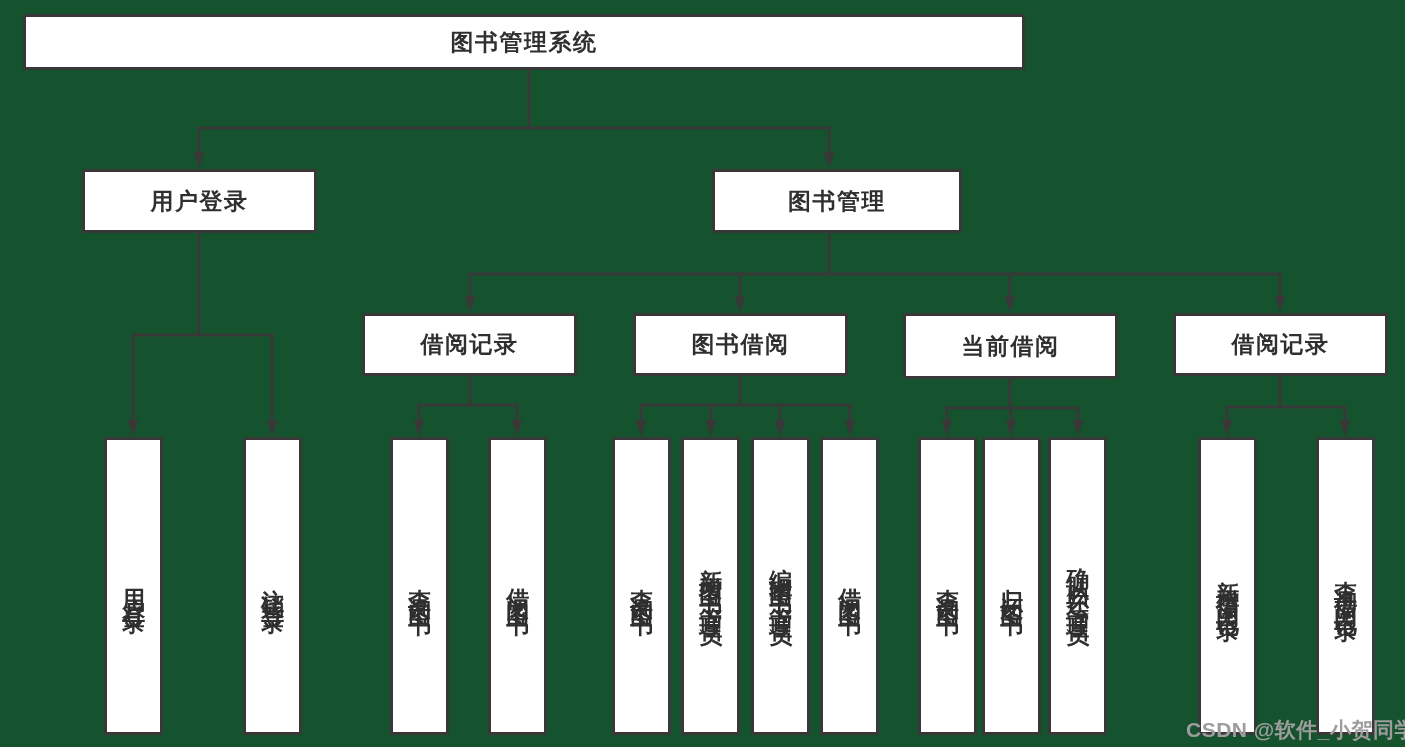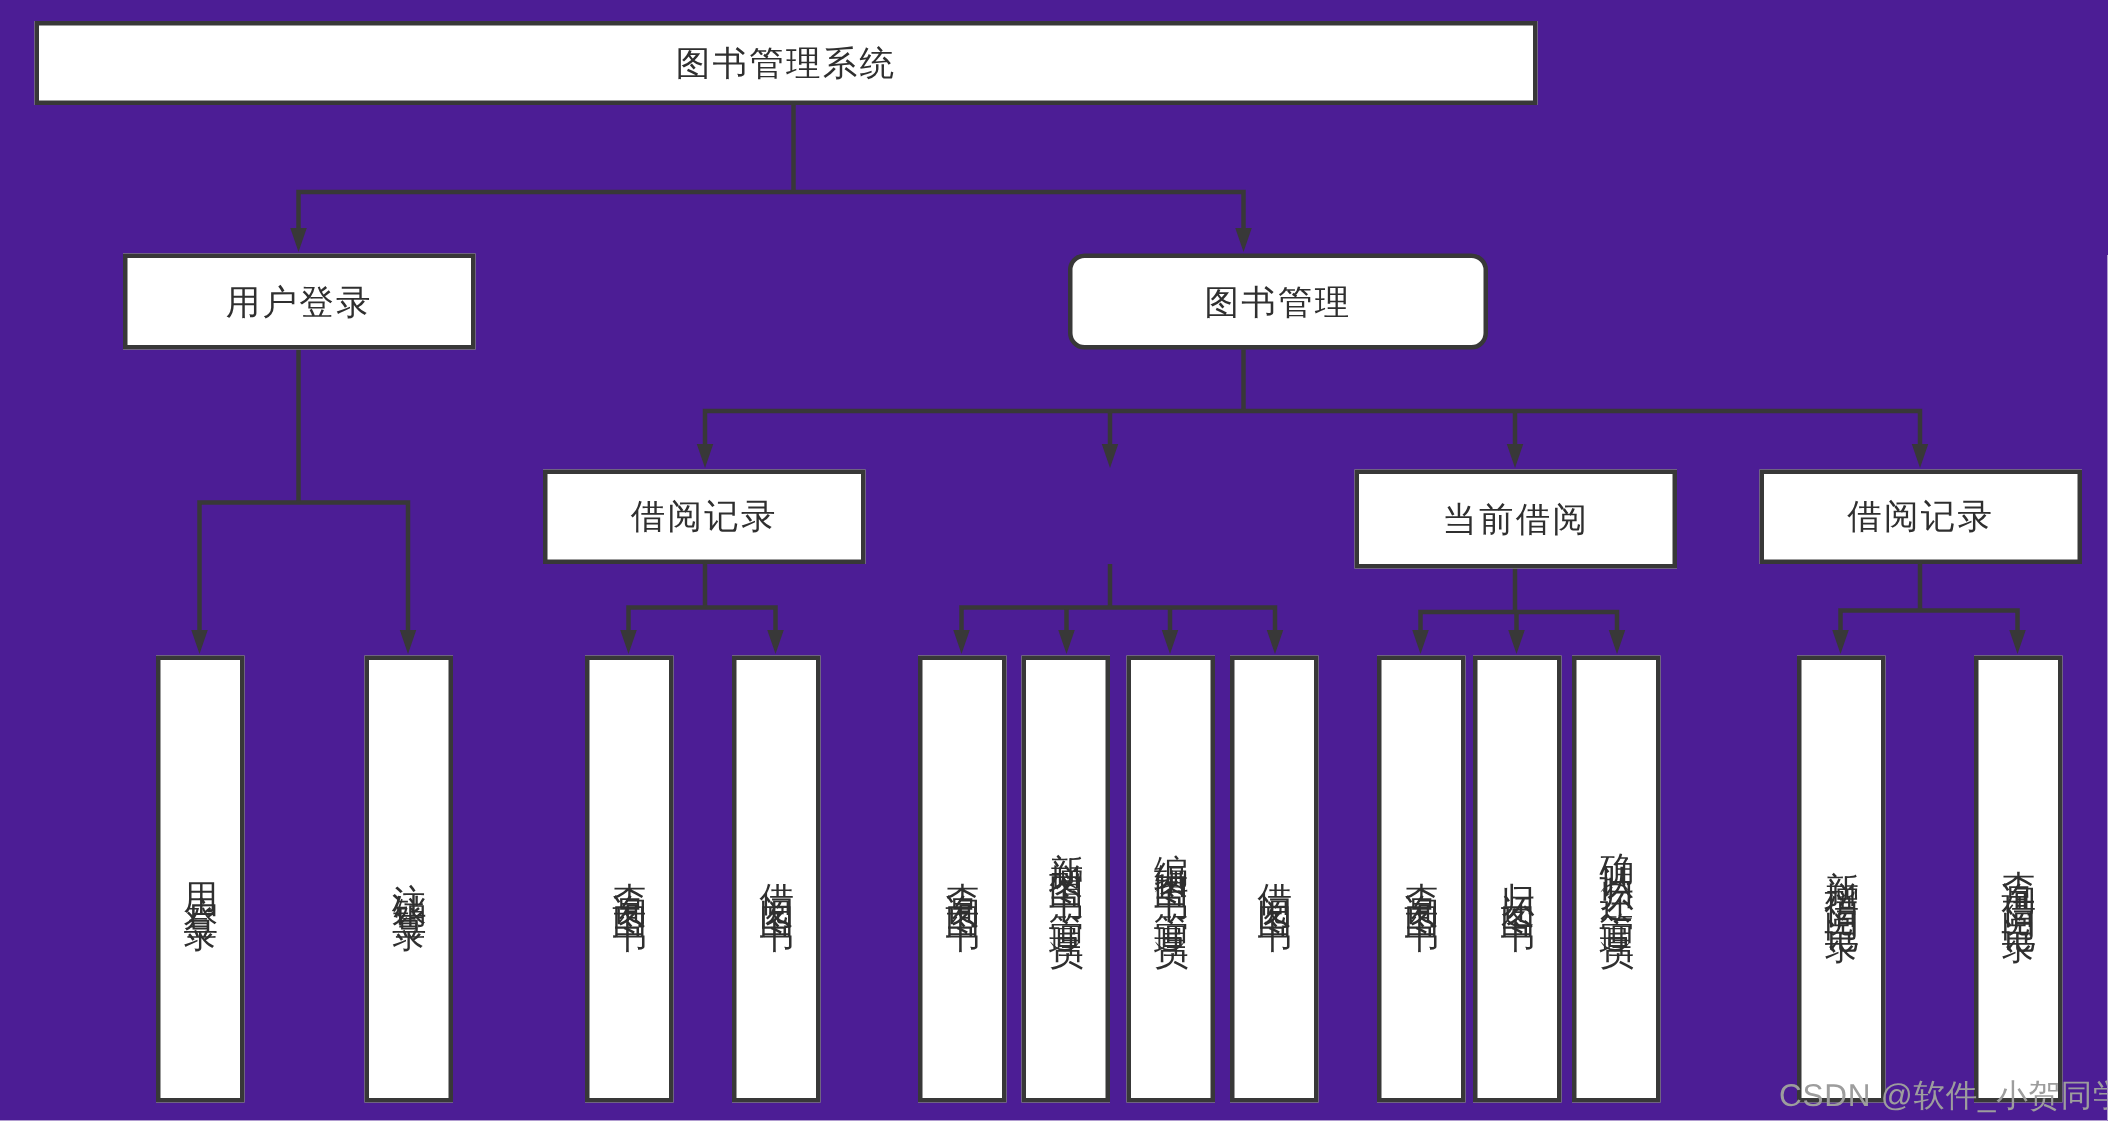--- a/index.html
+++ b/index.html
@@ -1,34 +1,35 @@
 <!DOCTYPE html>
 <html><head>
 <meta charset="utf-8">
 <style>
   html,body{margin:0;padding:0;background:#ffffff;}
   .canvas{
-    position:relative;width:1405px;height:747px;background:#4c1d95;overflow:hidden;
+    position:relative;width:1405px;height:747px;background:#14532d;overflow:hidden;
     font-family:"Liberation Sans","DejaVu Sans",sans-serif;
+    font-weight:bold;
   }
   svg.wires{position:absolute;left:0;top:0;width:1405px;height:747px;display:block;}
   .node{
     position:absolute;box-sizing:border-box;background:#ffffff;
     border:3px solid #383838;color:#2f2f2f;
     display:flex;align-items:center;justify-content:center;
   }
   .h{font-size:23px;letter-spacing:1.5px;white-space:nowrap;}
   .leaf .vtext{
     writing-mode:vertical-rl;text-orientation:mixed;
     font-size:23px;letter-spacing:8px;line-height:1.2;white-space:nowrap;
   }
   
   .b-root   {left:23px;  top:14px;  width:1002px;height:56px;}
   .b-login  {left:82px;  top:169px; width:235px; height:64px;}
-  .b-mgmt   {left:712px; top:169px; width:280px; height:64px;border-radius:11px;}
+  .b-mgmt   {left:712px; top:169px; width:250px; height:64px;}
   .g-new    {left:362px; top:313px; width:215px; height:63px;}
   .g-borrow {left:633px; top:313px; width:215px; height:63px;}
   .g-current{left:903px; top:313px; width:215px; height:66px;}
   .g-records{left:1173px;top:313px; width:215px; height:63px;}
   .leaf{top:437px;height:298px;width:59px;}
   .l1 {left:104px;} .l2 {left:243px;} .l3 {left:390px;} .l4 {left:488px;}
   .l5 {left:612px;} .l6 {left:681px;} .l7 {left:751px;} .l8 {left:820px;}
   .l9 {left:918px;} .l10{left:982px;} .l11{left:1048px;}
   .l12{left:1198px;} .l13{left:1316px;}
   .watermark{
@@ -80,20 +81,21 @@
       <path d="M1345,436 l-5.5,-16 h11 z"></path>
     </g>
   </svg>
 
   <div class="node h b-root">图书管理系统</div>
 
   <div class="node h b-login">用户登录</div>
   <div class="node h b-mgmt">图书管理</div>
 
   <div class="node h g-new">借阅记录</div>
+  <div class="node h g-borrow">图书借阅</div>
   <div class="node h g-current">当前借阅</div>
   <div class="node h g-records">借阅记录</div>
 
   <div class="node leaf l1">
     <span class="vtext">用户登录</span>
   </div>
   <div class="node leaf l2">
     <span class="vtext">注销登录</span>
   </div>
 

